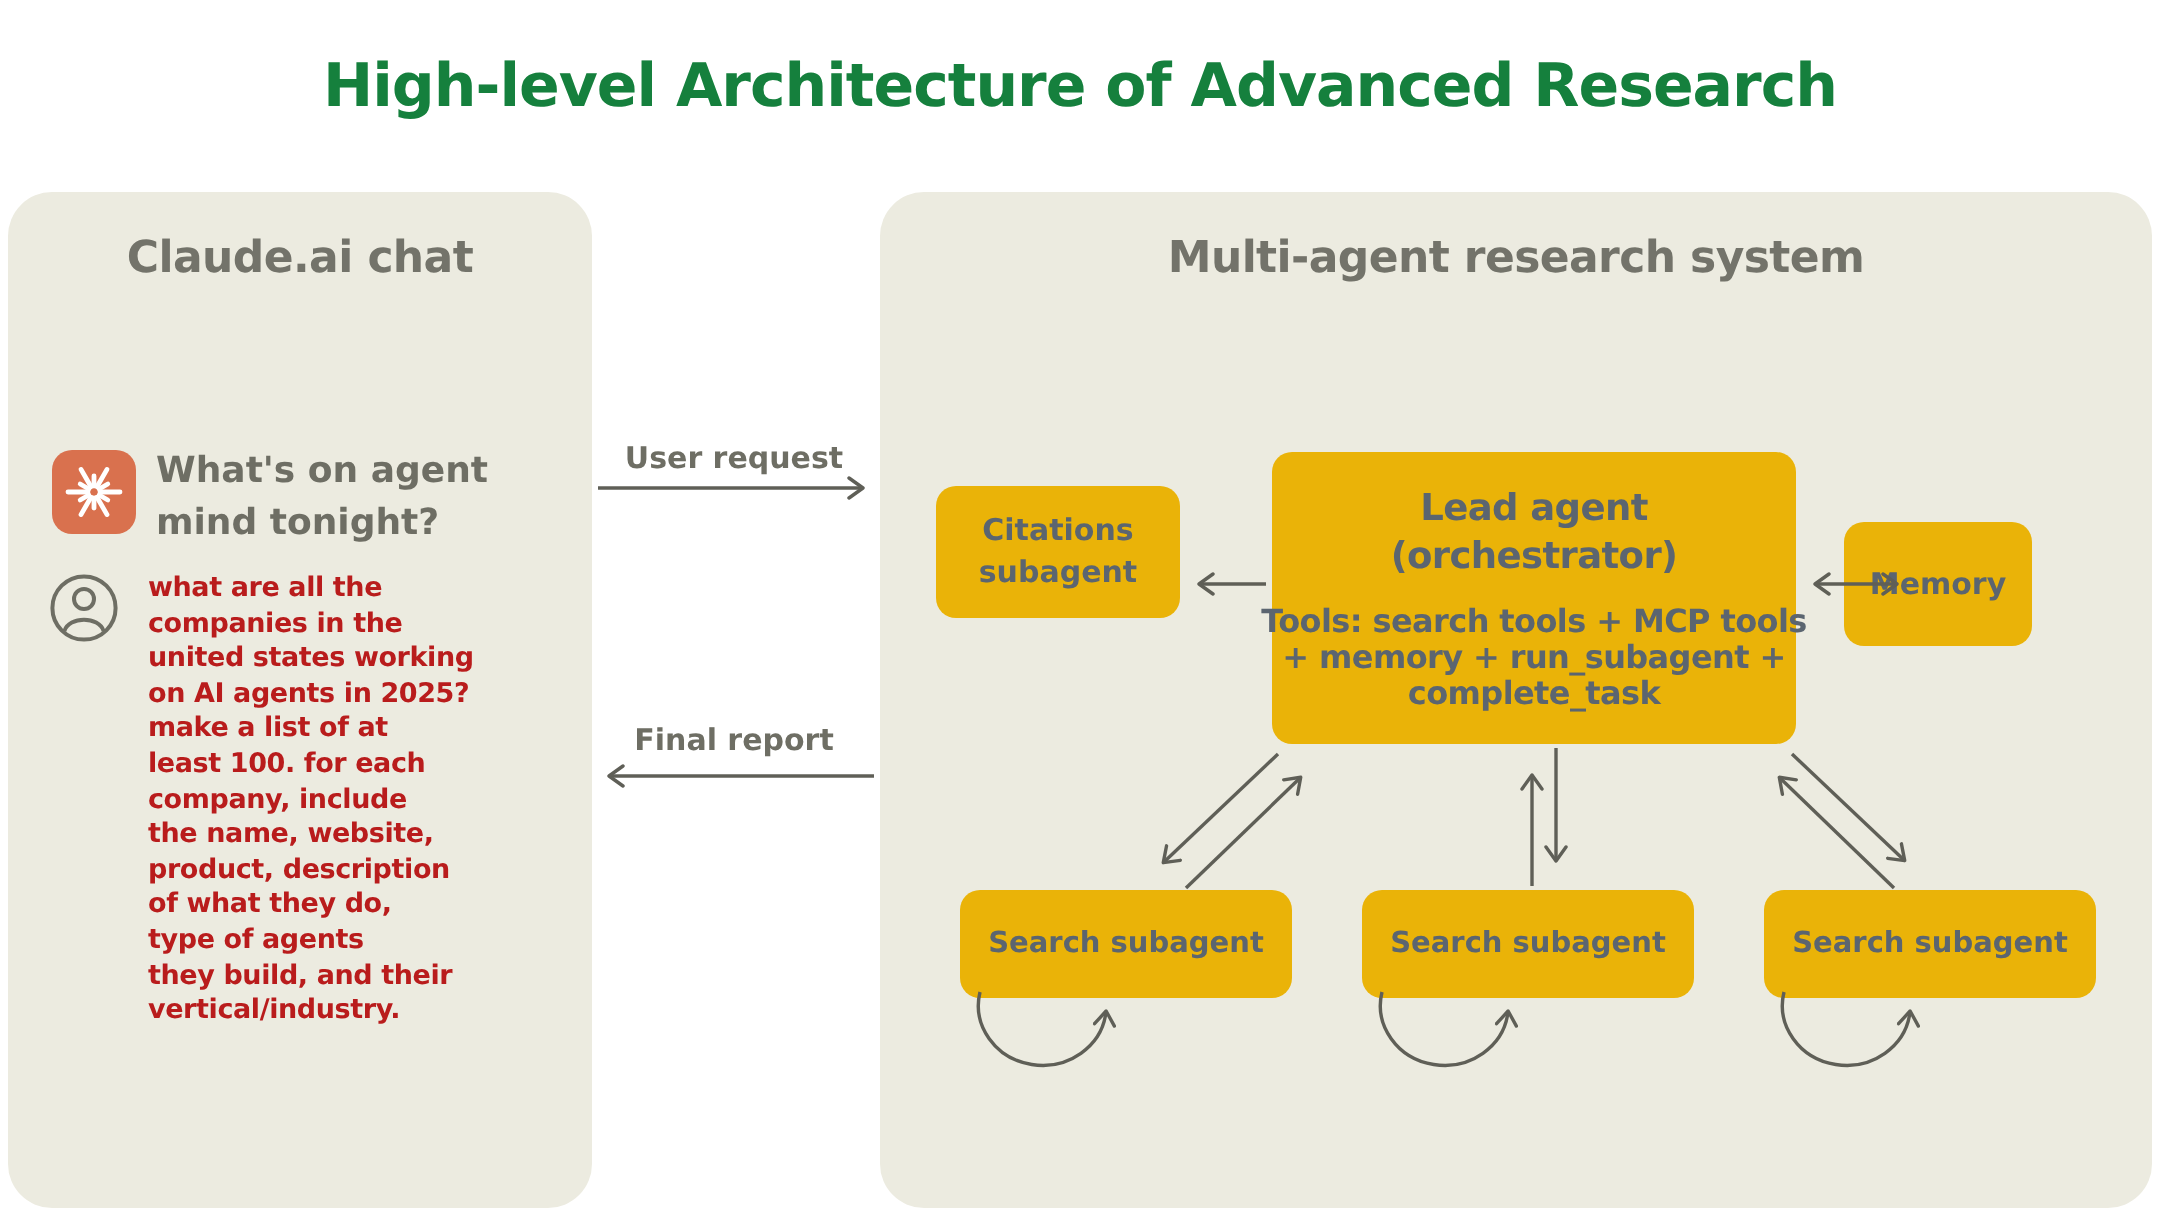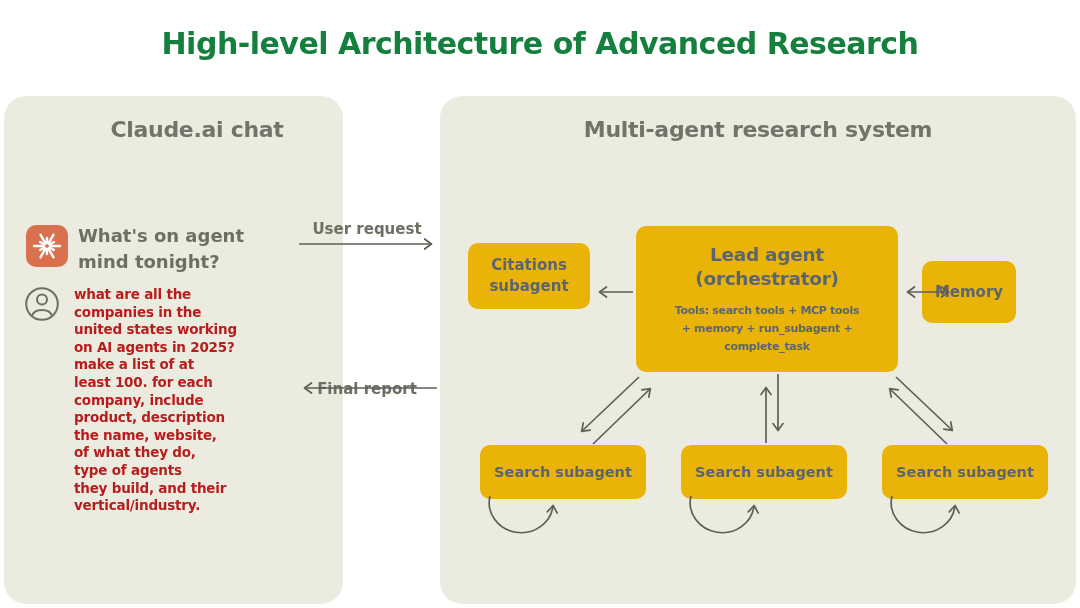--- a/index.html
+++ b/index.html
@@ -8,21 +8,21 @@
     background:#ffffff;
     font-family:"DejaVu Sans","Liberation Sans",sans-serif;
   }
   .page-title{
     position:absolute;top:26px;left:0;width:1080px;text-align:center;
     font-size:30px;font-weight:bold;color:#15803d;letter-spacing:-0.5px;
   }
   .panel{
     position:absolute;top:96px;height:508px;background:#ECEBE0;border-radius:22px;
   }
-  .panel-left{left:4px;width:292px;padding-left:47px;}
+  .panel-left{left:4px;width:292px;}
   .panel-right{left:440px;width:636px;}
   .panel-header{
     margin-top:21px;text-align:center;font-size:22px;font-weight:bold;
     color:#73736A;letter-spacing:-0.3px;
   }
   .claude-icon{position:absolute;left:22px;top:129px;width:42px;height:42px;}
   .prompt-text{
     position:absolute;left:74px;top:127px;font-size:18px;font-weight:bold;
     color:#6E6E64;line-height:26px;white-space:nowrap;
   }
@@ -30,29 +30,29 @@
   .query-text{
     position:absolute;left:70px;top:190px;font-size:13.5px;font-weight:bold;
     color:#b91c1c;line-height:17.6px;letter-spacing:-0.2px;
   }
   .query-text div{white-space:nowrap;}
   .flow-label{
     position:absolute;left:296px;width:142px;text-align:center;
     font-size:15px;font-weight:bold;color:#6E6E64;white-space:nowrap;
   }
   .flow-label.user-request{top:220px;}
-  .flow-label.final-report{top:380px;}
+  .flow-label.final-report{top:361px;}
   .bluebox{
     position:absolute;background:#eab308;border-radius:10px;color:#5B6570;
     font-weight:bold;display:flex;flex-direction:column;justify-content:center;
     align-items:center;text-align:center;
   }
   .lead-agent{left:636px;top:226px;width:262px;height:146px;}
   .lead-agent .lead-title{font-size:18.5px;line-height:24px;letter-spacing:-0.3px;}
-  .lead-agent .lead-tools{font-size:11px;line-height:18px;margin-top:11px;letter-spacing:-0.3px;}
+  .lead-agent .lead-tools{font-size:16px;line-height:18px;margin-top:11px;letter-spacing:-0.3px;}
   .lead-agent .lead-tools div{white-space:nowrap;}
   .citations-box{left:468px;top:243px;width:122px;height:66px;font-size:15px;line-height:21px;}
   .memory-box{left:922px;top:261px;width:94px;height:62px;font-size:15px;}
   .search-box{top:445px;width:166px;height:54px;font-size:14.5px;white-space:nowrap;}
   .search-box.s1{left:480px;}
   .search-box.s2{left:681px;}
   .search-box.s3{left:882px;}
   .arrow-layer{position:absolute;left:0;top:0;width:1080px;height:608px;pointer-events:none;}
   .arrow-layer path, .arrow-layer line{stroke:#5F5F57;stroke-width:1.7;fill:none;}
 </style>
@@ -92,22 +92,22 @@
     <path d="M8.2 29.5 C 10.5 22, 25.5 22, 27.8 29.5" stroke="#6E6E64" stroke-width="2" fill="none"></path>
   </svg>
   <div class="query-text">
     <div>what are all the</div>
     <div>companies in the</div>
     <div>united states working</div>
     <div>on AI agents in 2025?</div>
     <div>make a list of at</div>
     <div>least 100. for each</div>
     <div>company, include</div>
+    <div>the name, website,</div>
     <div>product, description</div>
-    <div>the name, website,</div>
     <div>of what they do,</div>
     <div>type of agents</div>
     <div>they build, and their</div>
     <div>vertical/industry.</div>
   </div>
 </div>
 
 <div class="flow-label user-request">User request</div>
 <div class="flow-label final-report">Final report</div>
 

